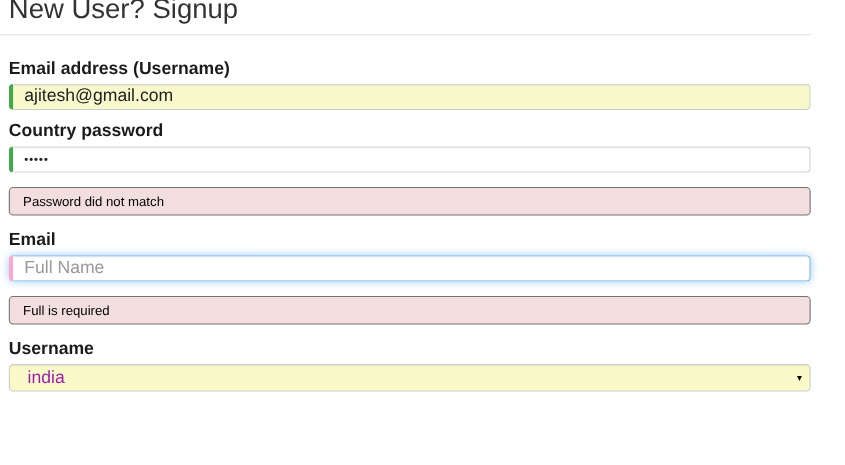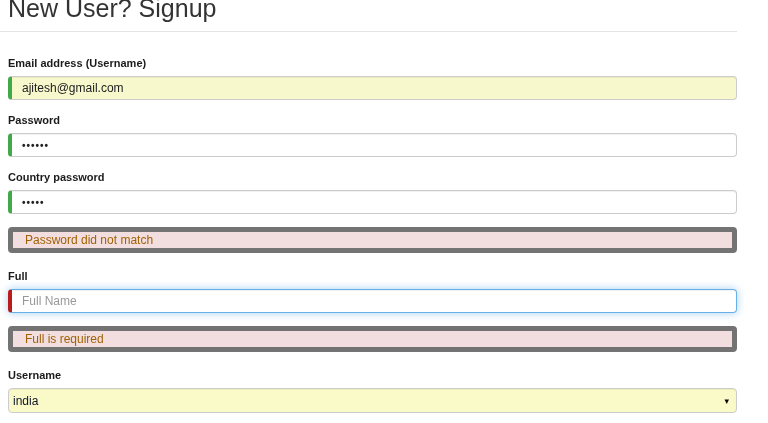--- a/index.html
+++ b/index.html
@@ -27,77 +27,77 @@
   .divider {
     border: 0;
     border-top: 1px solid #e4e4e4;
     height: 0;
     margin: 0 0 24px -8px;
     width: 737px;
   }
   .form-group { margin-bottom: 13px; }
   .control-label {
     display: block;
-    font-size: 11px;
+    font-size: 16px;
     font-weight: bold;
     color: #1b1b1b;
     line-height: 14px;
     margin-bottom: 6px;
   }
   .form-control {
     display: block;
     width: 100%;
     height: 24px;
     padding: 3px 10px;
-    font-size: 12px;
+    font-size: 16px;
     font-family: "Liberation Sans", sans-serif;
     color: #222;
     background-color: #fff;
     border: 1px solid #ccc;
     border-radius: 4px;
     box-shadow: inset 0 1px 1px rgba(0,0,0,.06);
     outline: none;
   }
   .valid-left   { border-left: 4px solid #42A948; }
-  .invalid-left { border-left: 4px solid #b91c1c; }
+  .invalid-left { border-left: 4px solid #f9a8d4; }
   .autofill     { background-color: #f8f8cd; }
   .focused {
     border-top-color: #66afe9;
     border-right-color: #66afe9;
     border-bottom-color: #66afe9;
     box-shadow: inset 0 1px 1px rgba(0,0,0,.06), 0 0 8px rgba(102,175,233,.6);
   }
   .password-text {
     font-size: 10px;
     font-weight: bold;
     letter-spacing: 1px;
   }
   input::placeholder { color: #999; opacity: 1; }
   .alert-danger {
     background-color: #f2dede;
-    border: 5px solid #737373;
-    color: #a16207;
+    border: 1px solid #737373;
+    color: #000000;
     font-size: 12px;
     line-height: 14px;
     padding: 5px 12px;
     border-radius: 4px;
     margin-bottom: 16px;
     height: 26px;
     display: flex;
     align-items: center;
   }
   .select-wrap { position: relative; }
   select.form-control {
     -webkit-appearance: none;
     -moz-appearance: none;
     appearance: none;
     background-color: #fafac8;
     height: 25px;
-    padding: 3px 24px 3px 4px;
-    color: #0f172a;
+    padding: 3px 24px 3px 16px;
+    color: #a21caf;
   }
   .caret-icon {
     position: absolute;
     right: 8px;
     top: 50%;
     transform: translateY(-50%);
     font-size: 9px;
     color: #000;
     pointer-events: none;
     line-height: 1;
@@ -109,36 +109,32 @@
 <div class="container">
 
   <h2 class="page-title">New User? Signup</h2>
   <hr class="divider">
 
   <div class="form-group">
     <label class="control-label">Email address (Username)</label>
     <input type="text" class="form-control valid-left autofill" value="ajitesh@gmail.com" style="">
   </div>
 
-  <div class="form-group">
-    <label class="control-label">Password</label>
-    <input type="text" class="form-control valid-left password-text" value="••••••" style="">
-  </div>
 
   <div class="form-group">
     <label class="control-label">Country password</label>
     <input type="text" class="form-control valid-left password-text" value="•••••" style="">
   </div>
 
   <div class="alert-danger">
     <span>Password did not match</span>
   </div>
 
   <div class="form-group">
-    <label class="control-label">Full</label>
+    <label class="control-label">Email</label>
     <input type="text" class="form-control invalid-left focused" placeholder="Full Name" style="">
   </div>
 
   <div class="alert-danger">
     <span>Full is required</span>
   </div>
 
   <div class="form-group">
     <label class="control-label">Username</label>
     <div class="select-wrap">

